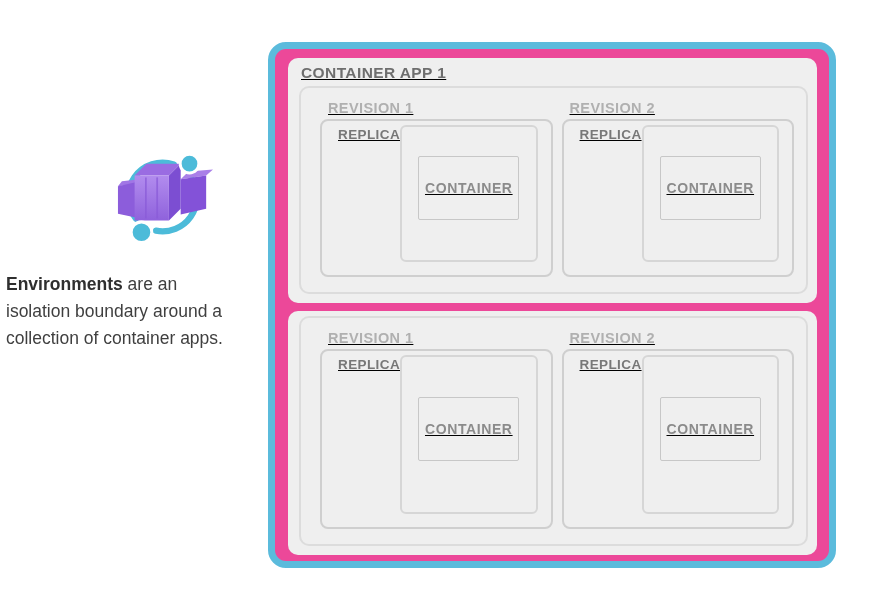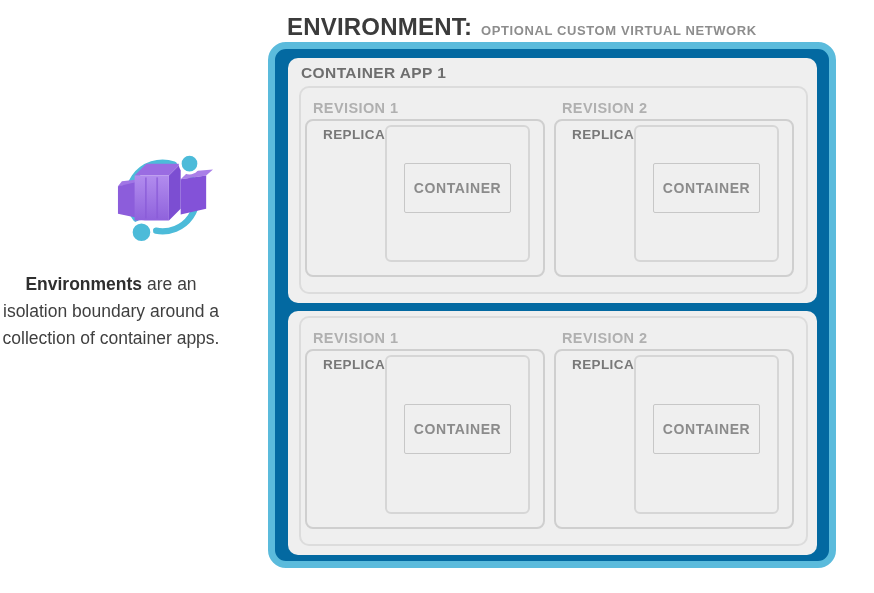--- a/index.html
+++ b/index.html
@@ -44,45 +44,46 @@
   
   .apps-icon {
     position: absolute;
     left: 116px;
     top: 147px;
     width: 98px;
     height: 98px;
   }
   .description {
     position: absolute;
-    left: 0;
+    left: 6px;
     top: 271px;
     width: 222px;
-    text-align: center;
+    text-align: left;
     font-size: 17.5px;
     line-height: 27px;
     color: #3f3f3f;
   }
   .description b { font-weight: 700; color: #2f2f2f; }
 
   
   .env-box {
     position: absolute;
     left: 268px;
     top: 42px;
     width: 568px;
     height: 526px;
     box-sizing: border-box;
-    background: #0369a1;
+    background: #ec4899;
     border: 7px solid #5bbbdc;
     border-radius: 18px;
     padding: 9px 12px 6px 13px;
     display: flex;
     flex-direction: column;
     gap: 8px;
+    text-decoration: underline;
   }
 
   .app-box {
     flex: 1;
     background: #efefef;
     border-radius: 10px;
     box-sizing: border-box;
     padding: 5px 9px 9px 11px;
     display: flex;
     flex-direction: column;
@@ -93,21 +94,21 @@
     font-weight: 700;
     color: #6e6e6e;
     letter-spacing: 0.4px;
     margin: 1px 0 4px 2px;
   }
   .app-panel {
     flex: 1;
     border: 2px solid #dcdcdc;
     border-radius: 10px;
     box-sizing: border-box;
-    padding: 12px 12px 15px 4px;
+    padding: 12px 12px 15px 19px;
     display: flex;
     gap: 9px;
     min-height: 0;
   }
 
   .revision {
     flex: 1;
     display: flex;
     flex-direction: column;
     min-width: 0;
@@ -142,43 +143,39 @@
     flex: 1;
     border: 2px solid #d6d6d6;
     border-radius: 6px;
     display: flex;
     align-items: center;
     justify-content: center;
     min-height: 0;
   }
   .container-box {
     width: 76%;
-    height: 50px;
+    height: 64px;
     margin-top: -10px;
     box-sizing: border-box;
     border: 1.5px solid #c7c7c7;
     border-radius: 2px;
     display: flex;
     align-items: center;
     justify-content: center;
     font-size: 14px;
     font-weight: 600;
     color: #8b8b8b;
     letter-spacing: 0.6px;
   }
 </style>
 </head>
 <body>
 
 <div class="stage">
 
-  <div class="title-row">
-    <span class="title-main">ENVIRONMENT:</span>
-    <span class="title-sub">OPTIONAL CUSTOM VIRTUAL NETWORK</span>
-  </div>
 
   <svg class="apps-icon" viewBox="0 0 100 100" aria-hidden="true">
     <defs>
       <linearGradient id="gradFront" x1="0" y1="0" x2="0" y2="1">
         <stop offset="0" stop-color="#b28cee"></stop>
         <stop offset="1" stop-color="#8f62dc"></stop>
       </linearGradient>
     </defs>
 
     <g stroke="#4cbbd9" stroke-width="6.5" fill="none" stroke-linecap="round">

